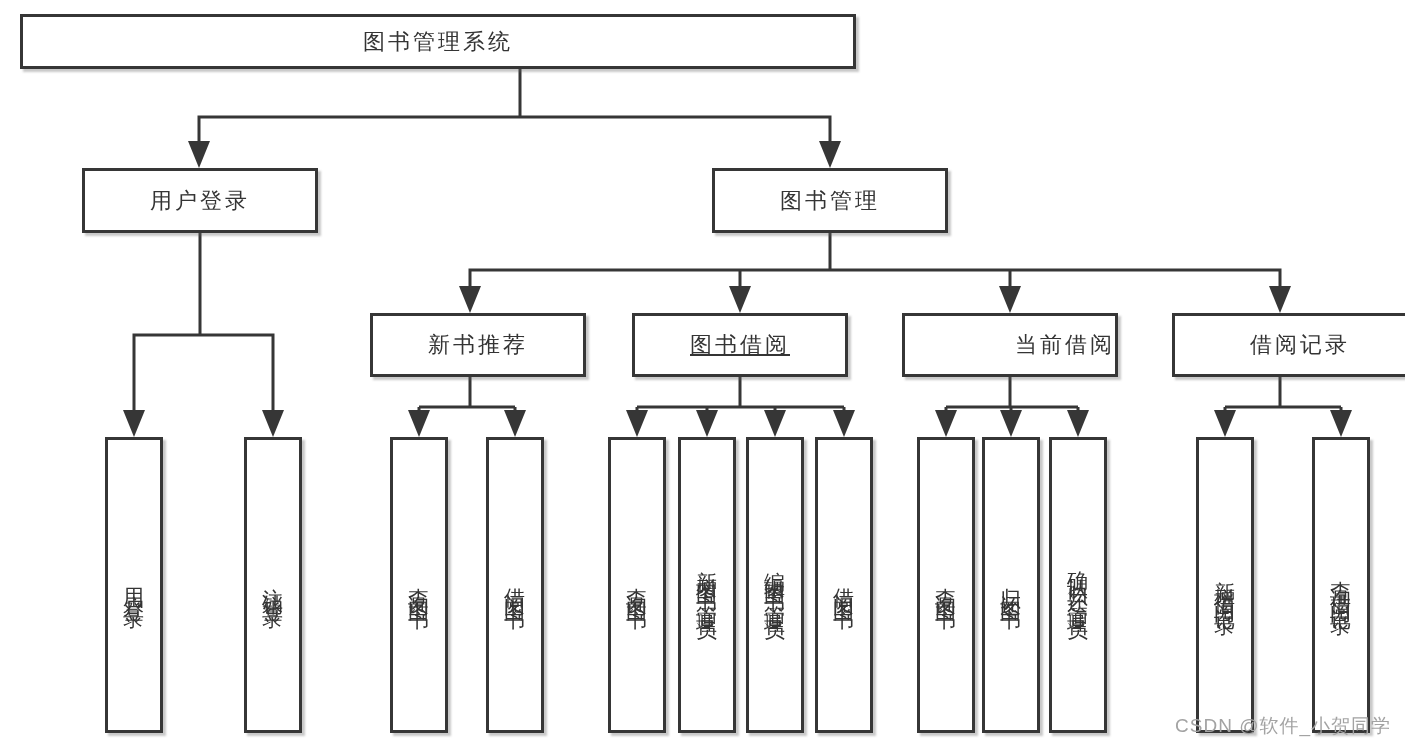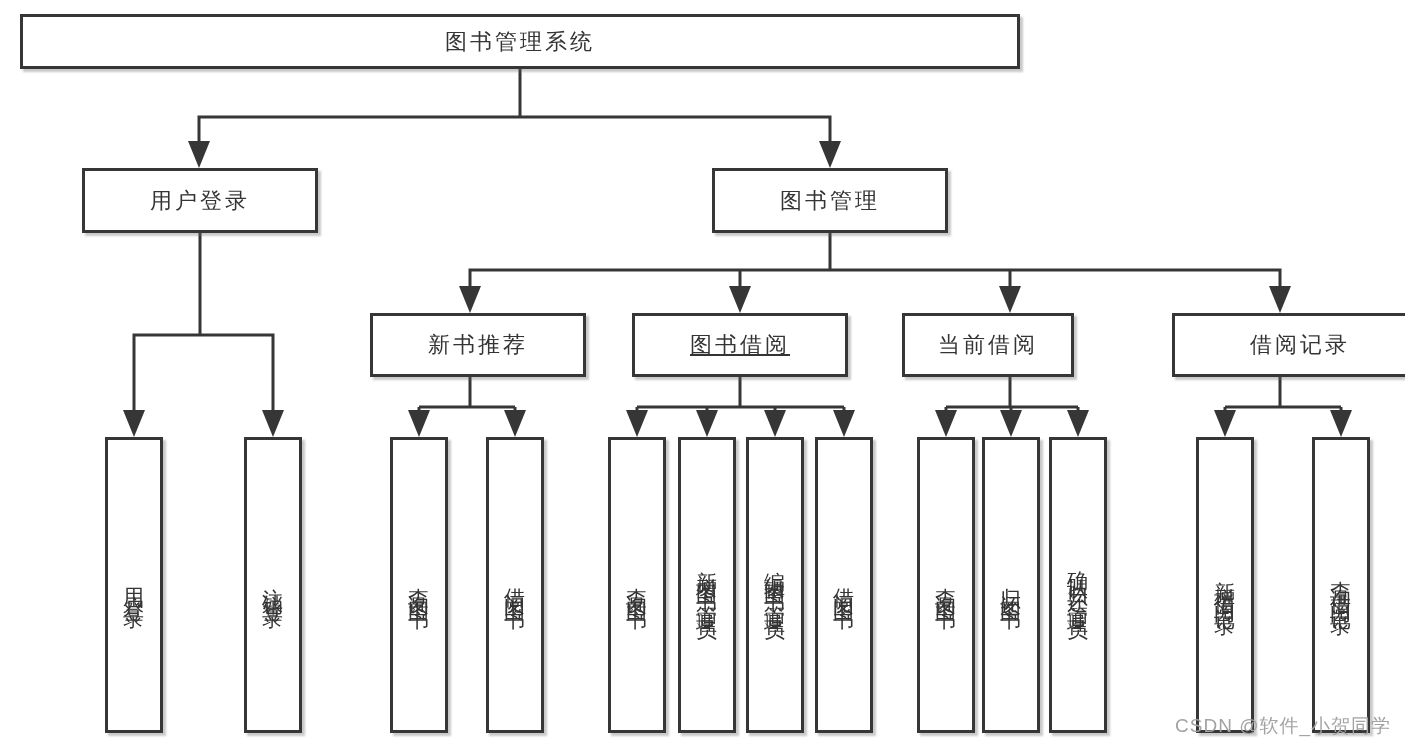--- a/index.html
+++ b/index.html
@@ -112,38 +112,38 @@
 
       <polygon points="935,410 957,410 946,437"></polygon>
       <polygon points="1000,410 1022,410 1011,437"></polygon>
       <polygon points="1067,410 1089,410 1078,437"></polygon>
 
       <polygon points="1214,410 1236,410 1225,437"></polygon>
       <polygon points="1330,410 1352,410 1341,437"></polygon>
     </g>
   </svg>
 
-  <div class="box" style="left:20px; top:14px; width:1000px; height:55px;">
+  <div class="box" style="left:20px; top:14px; width:836px; height:55px;">
     <span>图书管理系统</span>
   </div>
 
   <div class="box" style="left:82px; top:168px; width:236px; height:65px;">
     <span>用户登录</span>
   </div>
   <div class="box" style="left:712px; top:168px; width:236px; height:65px;justify-content:center;">
     <span>图书管理</span>
   </div>
 
   <div class="box" style="left:362px; top:313px; width:216px; height:64px;margin-left:8px;">
     <span>新书推荐</span>
   </div>
   <div class="box" style="left:632px; top:313px; width:216px; height:64px;text-decoration:underline;">
     <span>图书借阅</span>
   </div>
-  <div class="box" style="left:902px; top:313px; width:172px; height:64px;">
+  <div class="box" style="left:902px; top:313px; width:216px; height:64px;justify-content:flex-end;">
     <span>当前借阅</span>
   </div>
   <div class="box" style="left:1172px; top:313px; width:256px; height:64px;">
     <span>借阅记录</span>
   </div>
 
   <div class="vbox" style="left:105px;">
     <span class="vtext">用户登录</span>
   </div>
   <div class="vbox" style="left:244px;">

